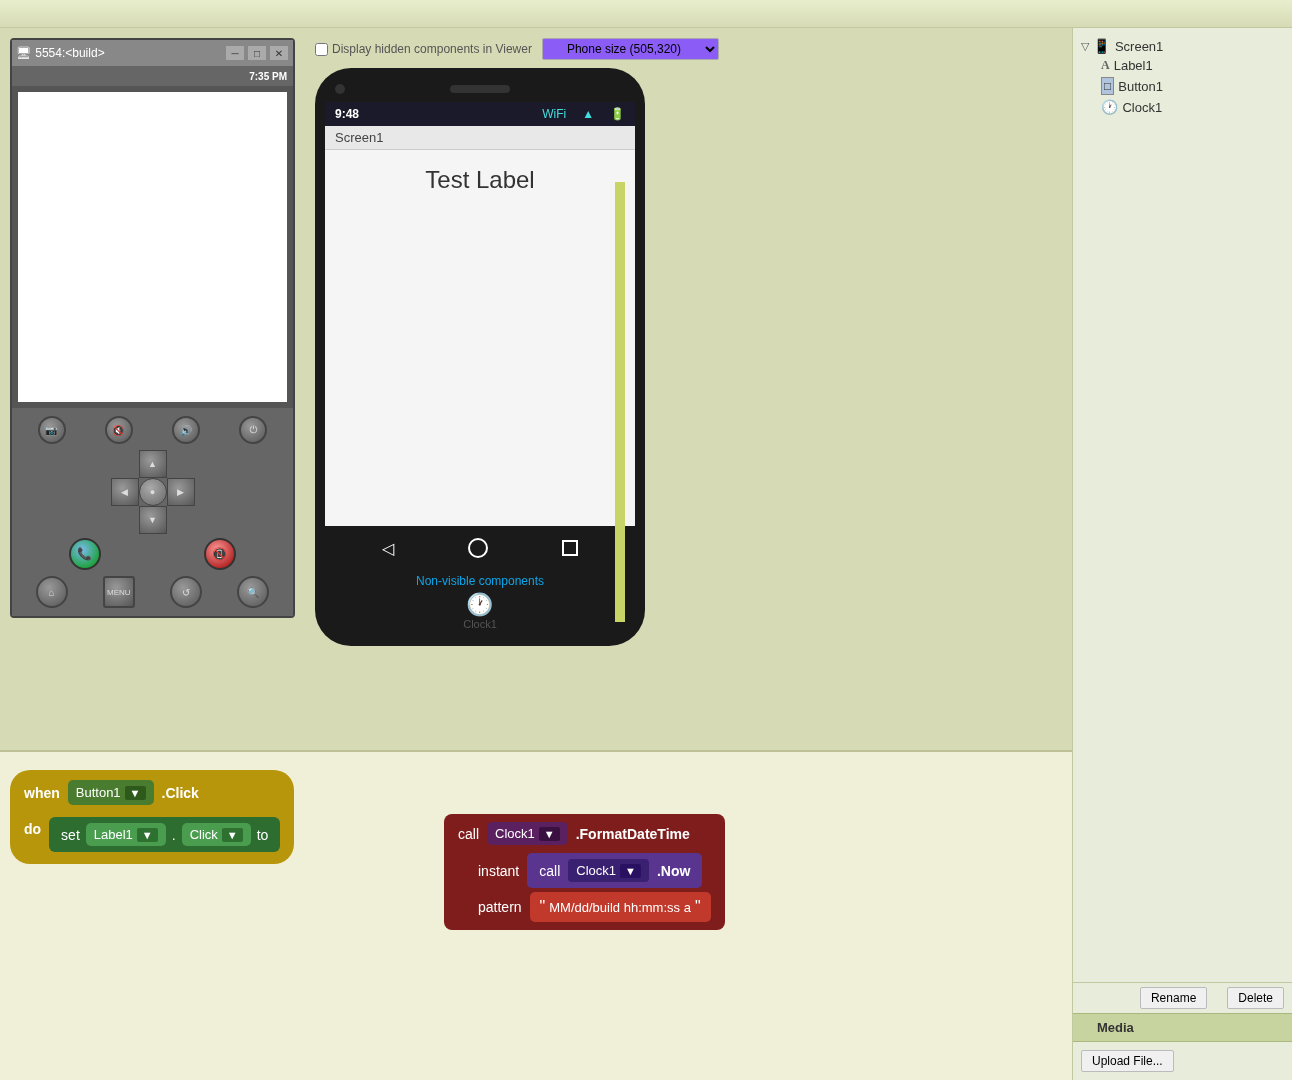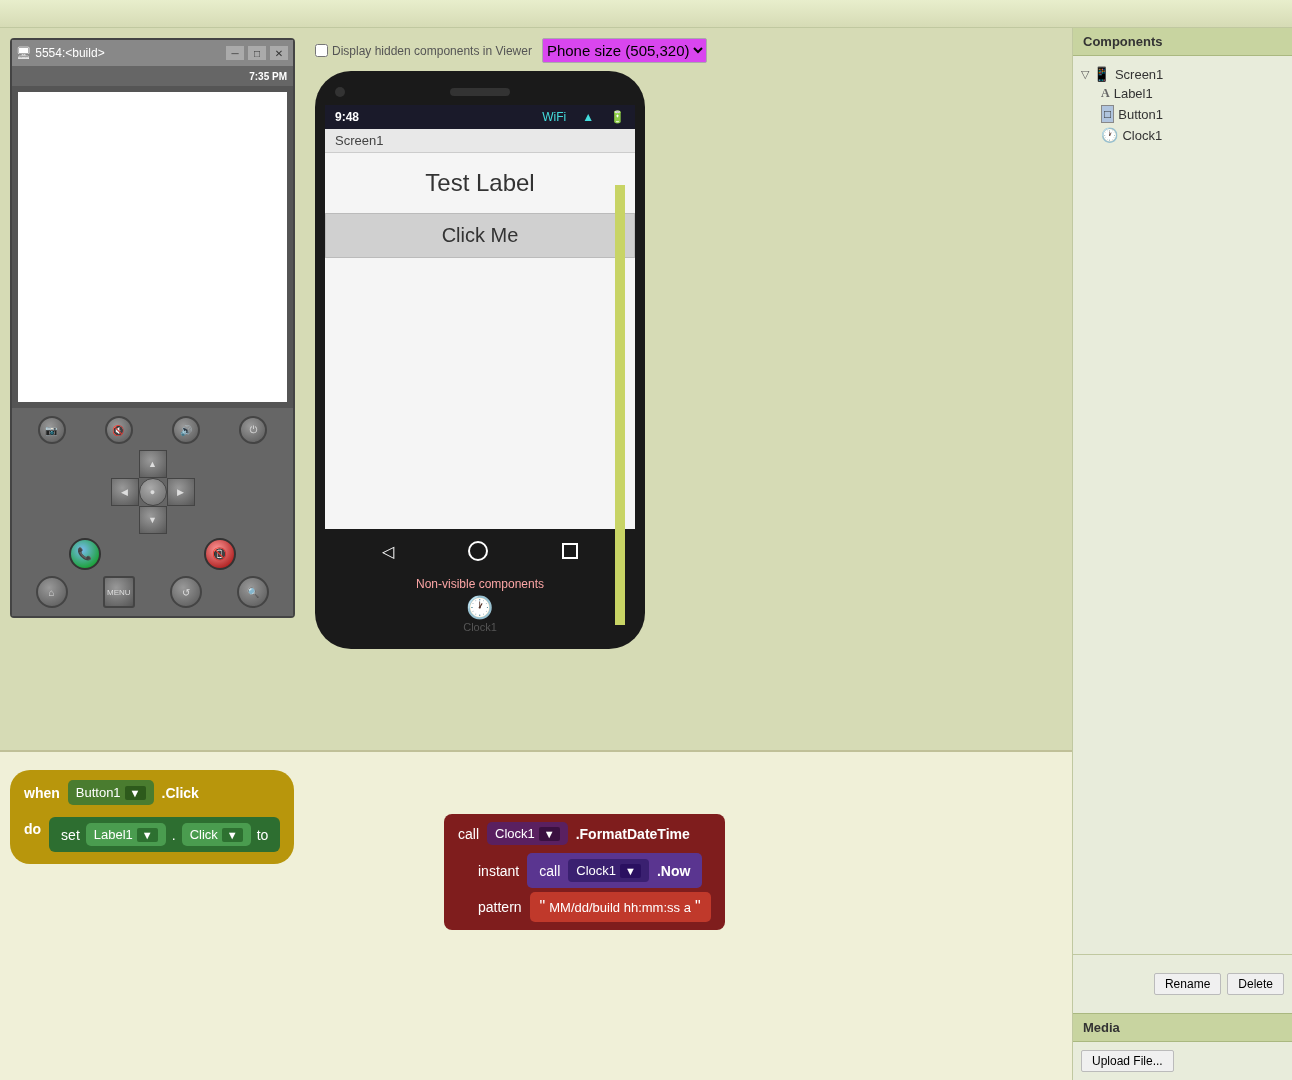--- a/index.html
+++ b/index.html
@@ -122,22 +122,22 @@
       display: flex; align-items: center; justify-content: center;
       font-size: 10px; color: #ddd; cursor: pointer;
     }
 
     
     .viewer-options {
       display: flex; align-items: center; gap: 10px; margin-bottom: 8px;
     }
     .checkbox-label { font-size: 12px; color: #555; display: flex; align-items: center; gap: 4px; }
     .size-select {
-      font-size: 15px; border: 1px solid #aaa; background: #d946ef;
-      padding: 2px 0; border-radius: 2px; cursor: pointer;
+      font-size: 12px; border: 1px solid #aaa; background: #8b5cf6;
+      padding: 2px 20px; border-radius: 2px; cursor: pointer;
     }
 
     
     .phone-mockup {
       width: 330px;
       background: #1a1a1a;
       border-radius: 36px;
       padding: 16px 10px;
       position: relative;
     }
@@ -192,51 +192,51 @@
       color: #fff; font-size: 16px; cursor: pointer;
     }
     .phone-bottom-home {
       width: 20px; height: 20px; border-radius: 50%;
       border: 2px solid #fff; cursor: pointer;
     }
     .phone-bottom-sq {
       width: 16px; height: 16px; border: 2px solid #fff; cursor: pointer;
     }
     .non-visible-label {
-      text-align: center; font-size: 12px; color: #fca5a5; margin-top: 8px;
+      text-align: center; font-size: 12px; color: #0ea5e9; margin-top: 8px;
     }
 
     
     .components-header {
       background: #c8d4a0; border-bottom: 1px solid #aab880;
       padding: 6px 10px; font-size: 13px; font-weight: bold; color: #333;
     }
     .components-tree {
       flex: 1; padding: 8px; overflow-y: auto;
     }
     .tree-item {
       display: flex; align-items: center; gap: 4px;
       padding: 2px 0; font-size: 13px; color: #333; cursor: pointer;
     }
     .tree-expand { color: #555; font-size: 11px; cursor: pointer; }
     .tree-icon { font-size: 14px; }
     .tree-label { font-size: 13px; }
     .tree-children { padding-left: 20px; }
     .components-footer {
-      padding: 18px 8px; border-top: 1px solid #c0c8a0;
-      display: flex; gap: 6px; justify-content: flex-end;
+      padding: 4px 8px; border-top: 1px solid #c0c8a0;
+      display: flex; gap: 20px; justify-content: flex-end;
     }
     .comp-btn {
       font-size: 12px; padding: 3px 10px;
       background: #f0f0f0; border: 1px solid #bbb;
       border-radius: 2px; cursor: pointer;
     }
     .media-header {
       background: #c8d4a0; border-bottom: 1px solid #aab880; border-top: 1px solid #aab880;
-      padding: 6px 10px; font-size: 13px; font-weight: bold; color: #333;
+      padding: 6px 24px; font-size: 13px; font-weight: bold; color: #333;
     }
     .media-area { padding: 8px; }
     .upload-btn {
       font-size: 12px; padding: 3px 10px;
       background: #f0f0f0; border: 1px solid #bbb;
       border-radius: 2px; cursor: pointer;
     }
 
     
     .blocks-area {
@@ -330,41 +330,37 @@
         <span class="phone-status-time">9:48</span>
         <div class="phone-status-icons">
           <span class="wifi-icon">WiFi</span>
           <span class="signal-icon">▲</span>
           <span class="battery-icon">🔋</span>
         </div>
       </div>
       <div class="phone-screen-content" style="position:relative;">
         <div class="phone-screen-title">Screen1</div>
         <div class="phone-label-text">Test Label</div>
-        <div class="phone-button-area">
-          <button class="phone-click-btn">Click Me</button>
-        </div>
 
         <div class="phone-yellow-sidebar"></div>
       </div>
       <div class="phone-bottom-bar">
         <div class="phone-nav-btn">◁</div>
         <div class="phone-bottom-home"></div>
         <div class="phone-bottom-sq"></div>
       </div>
       <div class="non-visible-label">Non-visible components</div>
       <div style="text-align:center; margin-top:4px;">
         <span style="font-size:22px;">🕐</span>
         <div style="font-size:11px;color:#555;">Clock1</div>
       </div>
     </div>
   </div>
 
   <div class="right-panel">
-    <div class="components-header">Components</div>
     <div class="components-tree">
       <div class="tree-item">
         <span class="tree-expand">▽</span>
         <span class="tree-icon">📱</span>
         <span class="tree-label">Screen1</span>
       </div>
       <div class="tree-children">
         <div class="tree-item">
           <span class="tree-icon" style="font-size:12px;color:#666;font-weight:bold;font-family:serif;">A</span>
           <span class="tree-label">Label1</span>

